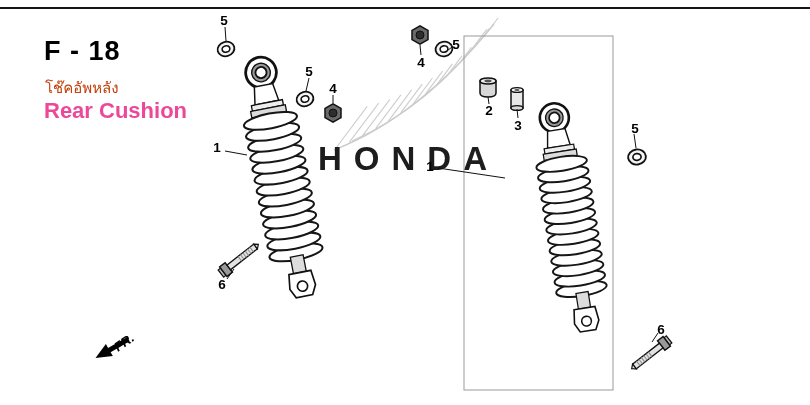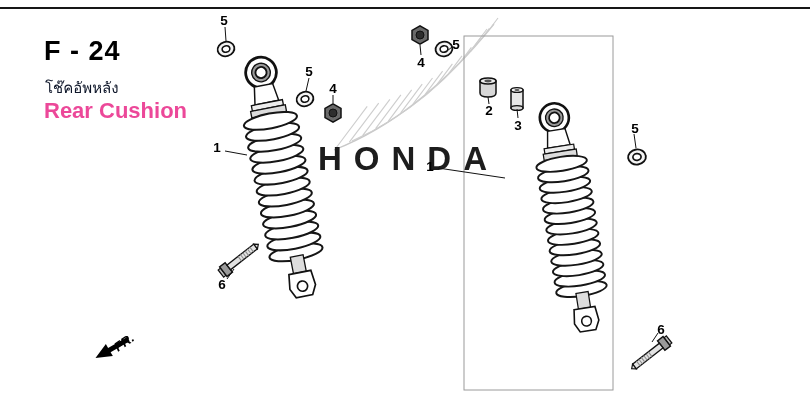--- a/index.html
+++ b/index.html
@@ -7,39 +7,39 @@
   .stage {
     position:relative; width:810px; height:405px; background:#ffffff;
     font-family:"Liberation Sans", sans-serif; overflow:hidden;
   }
   .hdr-code {
     position:absolute; left:44px; top:36px;
     font-size:27px; font-weight:bold; color:#000; letter-spacing:1px;
   }
   .hdr-thai {
     position:absolute; left:45px; top:76px;
-    font-size:15px; color:#0f172a;
+    font-size:15px; color:#c2410c;
   }
   .hdr-en {
     position:absolute; left:44px; top:98px;
     font-size:22px; font-weight:bold; color:#ec4899;
   }
   svg.diagram { position:absolute; left:0; top:0; }
   #callout-layer { position:absolute; inset:0; pointer-events:none; }
   .callout {
     position:absolute; transform:translate(-50%,-50%);
     font-size:13.5px; font-weight:bold; color:#000;
   }
 </style>
 </head>
 <body>
 
 <div class="stage">
 
-  <div class="hdr-code">F - 24</div>
+  <div class="hdr-code">F - 18</div>
   <div class="hdr-thai">โช๊คอัพหลัง</div>
   <div class="hdr-en">Rear Cushion</div>
 
   <svg class="diagram" width="810" height="405" viewBox="0 0 810 405">
     <defs>
 
       <g id="shock">
         <circle cx="0" cy="17" r="16.5" fill="#fff" stroke="#111" stroke-width="3"></circle>
         <circle cx="0" cy="17" r="10" fill="#9a9a9a" stroke="#111" stroke-width="1.5"></circle>
         <circle cx="0" cy="17" r="6" fill="#fff" stroke="#111" stroke-width="2"></circle>

